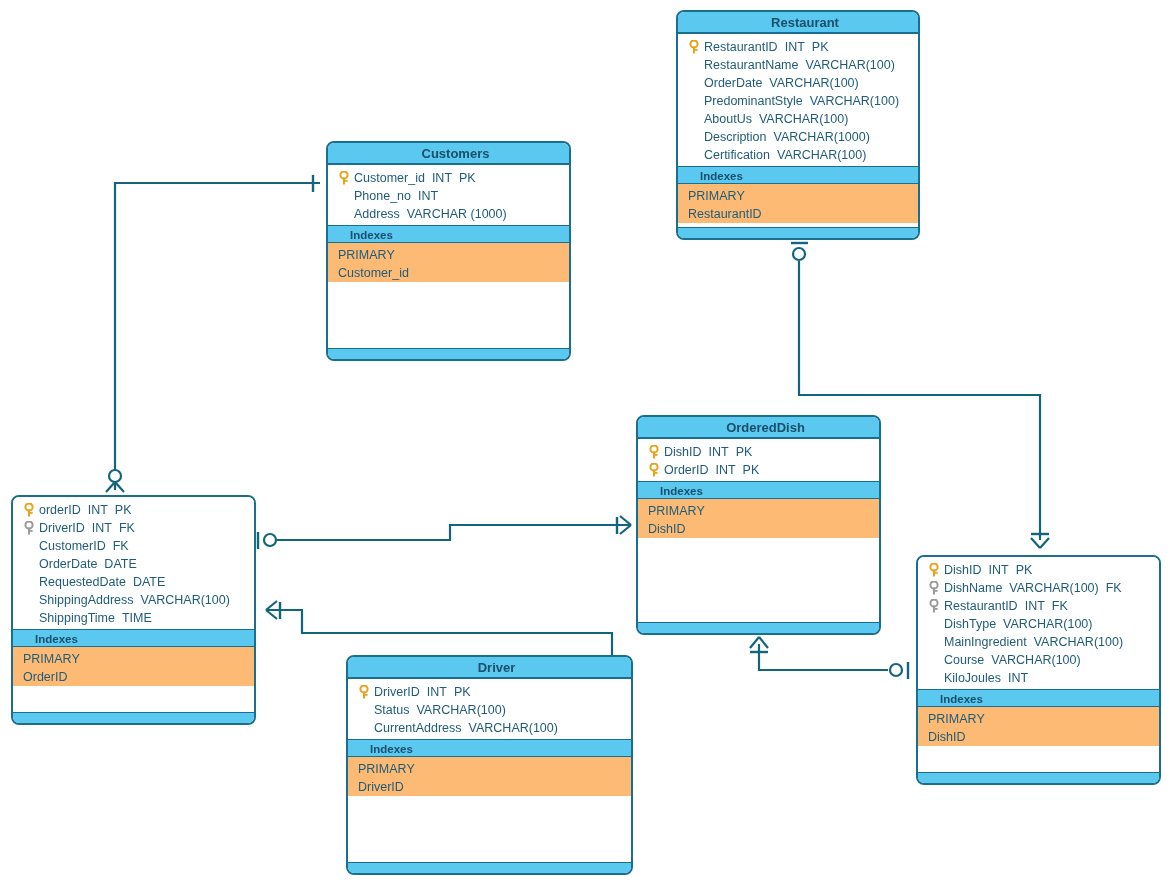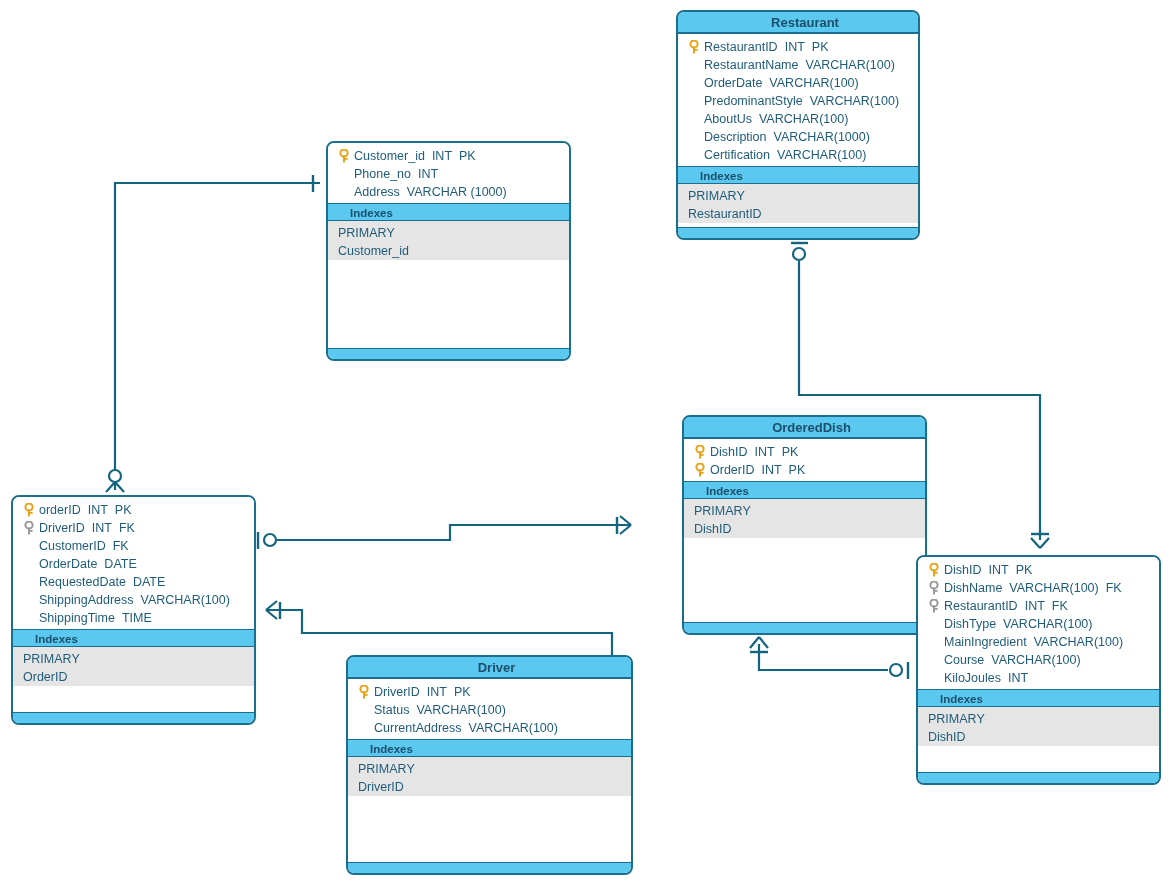--- a/index.html
+++ b/index.html
@@ -76,21 +76,21 @@
     background: #5bc8ef;
     color: #1b4f6b;
     font-size: 11.5px;
     font-weight: bold;
     padding-left: 22px;
     box-sizing: border-box;
     border-top: 1px solid #1a6e8e;
     border-bottom: 1px solid #1a6e8e;
   }
   .idx-body {
-    background: #e5e5e5;
+    background: #fdba74;
     padding-top: 3px;
   }
   .idx-row {
     height: 18px;
     line-height: 18px;
     font-size: 12.5px;
     color: #1f5c7a;
     padding-left: 10px;
     white-space: nowrap;
   }
@@ -207,20 +207,21 @@
         </div>
       </div>
       <div class="idx-title">Indexes</div>
       <div class="idx-body">
         <div class="idx-row">PRIMARY</div>
         <div class="idx-row">RestaurantID</div>
       </div>
       <div class="tbl-foot"></div>
     </div>
     <div class="table-box" style="left: 326px; top: 141px; width: 245px; height: 220px;">
+      <div class="tbl-title">Customers</div>
       <div class="cols">
         <div class="col-row">
           <span class="keyslot">
             <svg class="keyico" viewBox="0 0 12 14" xmlns="http://www.w3.org/2000/svg">
               <circle cx="6" cy="4" r="3.6" fill="none" stroke="#e8a317" stroke-width="2"></circle>
               <rect x="5" y="6.5" width="2" height="7" fill="#e8a317"></rect>
               <rect x="7" y="9" width="2.6" height="1.8" fill="#e8a317"></rect>
             </svg>
           </span>
           <span class="col-text">Customer_id</span>
@@ -242,21 +243,21 @@
           <span class="col-text">VARCHAR (1000)</span>
         </div>
       </div>
       <div class="idx-title">Indexes</div>
       <div class="idx-body">
         <div class="idx-row">PRIMARY</div>
         <div class="idx-row">Customer_id</div>
       </div>
       <div class="tbl-foot"></div>
     </div>
-    <div class="table-box" style="left: 636px; top: 415px; width: 245px; height: 220px; margin-left: 46px;">
+    <div class="table-box" style="left: 636px; top: 415px; width: 245px; height: 220px;">
       <div class="tbl-title">OrderedDish</div>
       <div class="cols">
         <div class="col-row">
           <span class="keyslot">
             <svg class="keyico" viewBox="0 0 12 14" xmlns="http://www.w3.org/2000/svg">
               <circle cx="6" cy="4" r="3.6" fill="none" stroke="#e8a317" stroke-width="2"></circle>
               <rect x="5" y="6.5" width="2" height="7" fill="#e8a317"></rect>
               <rect x="7" y="9" width="2.6" height="1.8" fill="#e8a317"></rect>
             </svg>
           </span>

